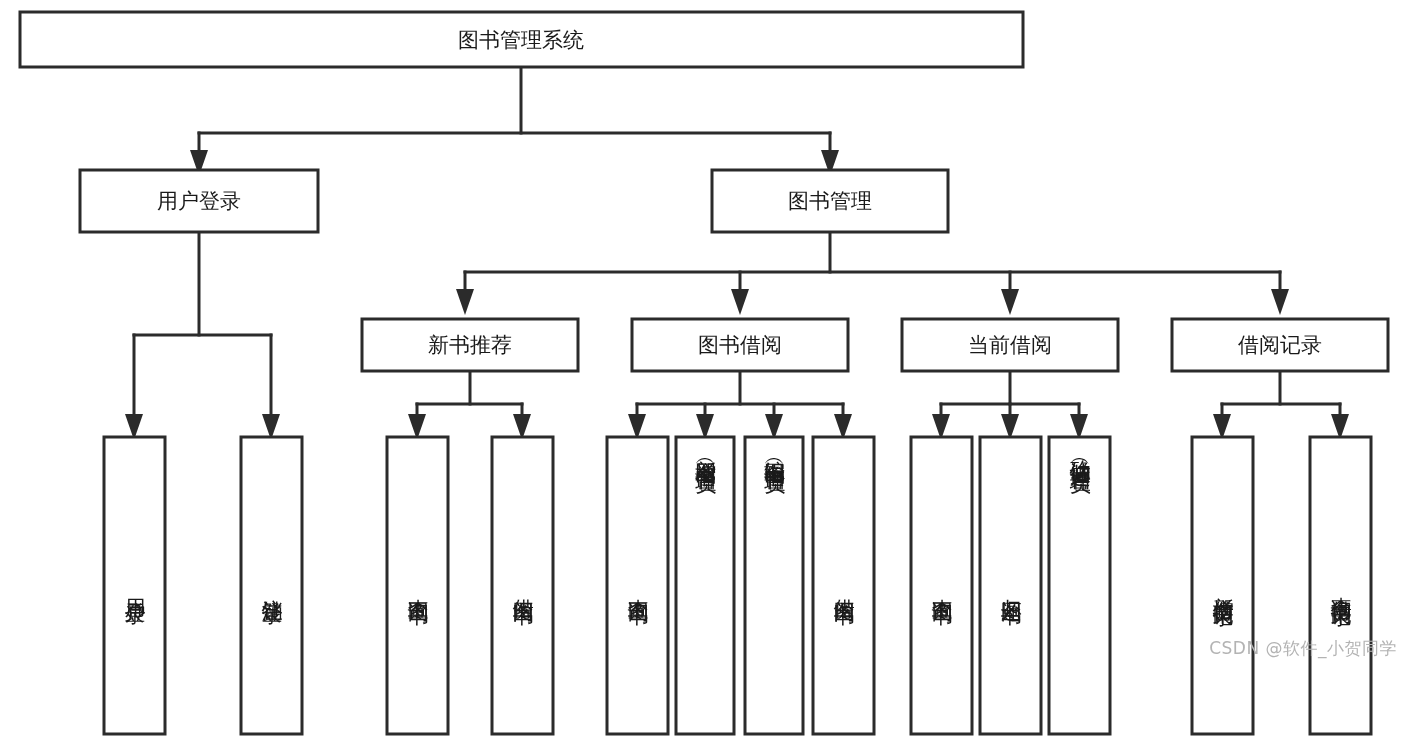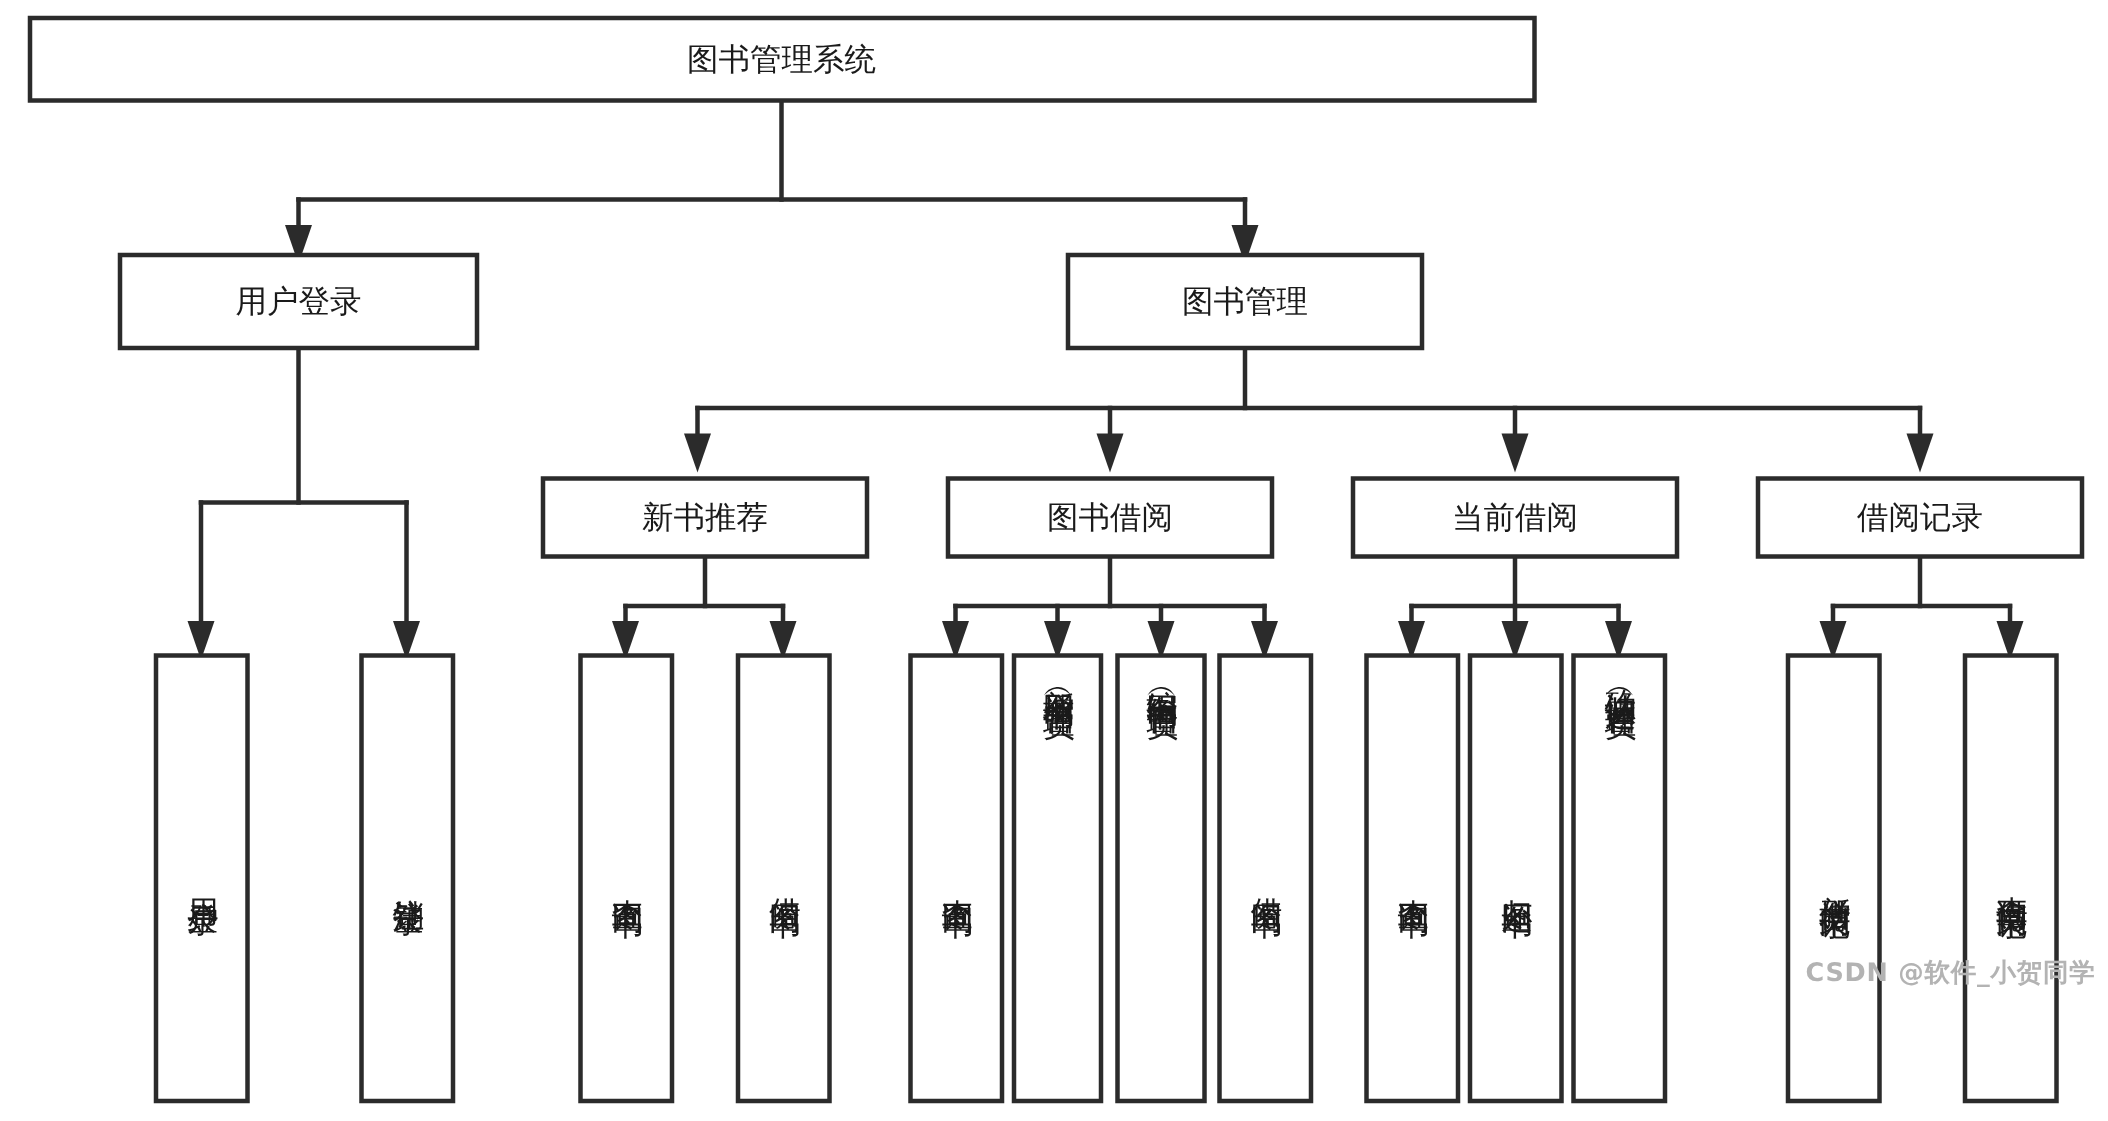--- a/index.html
+++ b/index.html
@@ -69,21 +69,20 @@
   }
   .watermark {
     position: absolute;
     right: 8px;
     bottom: 6px;
     font-family: "DejaVu Sans", "Liberation Sans", sans-serif;
     font-size: 17px;
     color: #b3b3b3;
     letter-spacing: 0.5px;
     white-space: nowrap;
-    font-weight: bold;
   }
 </style>
 </head>
 <body>
 
 <div id="diagram-root">
 
   <svg id="tree-svg" viewBox="0 0 1405 747">
     <defs>
       <g id="arrow-glyph">

